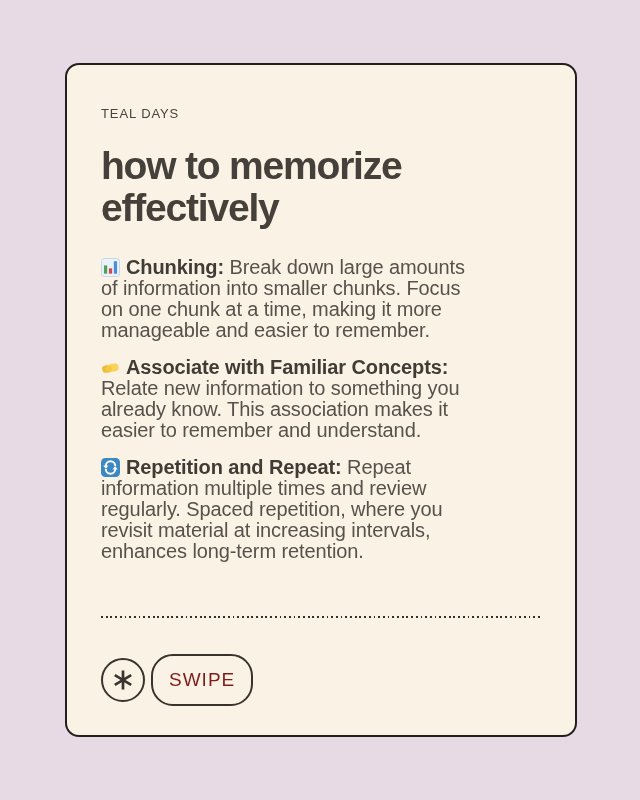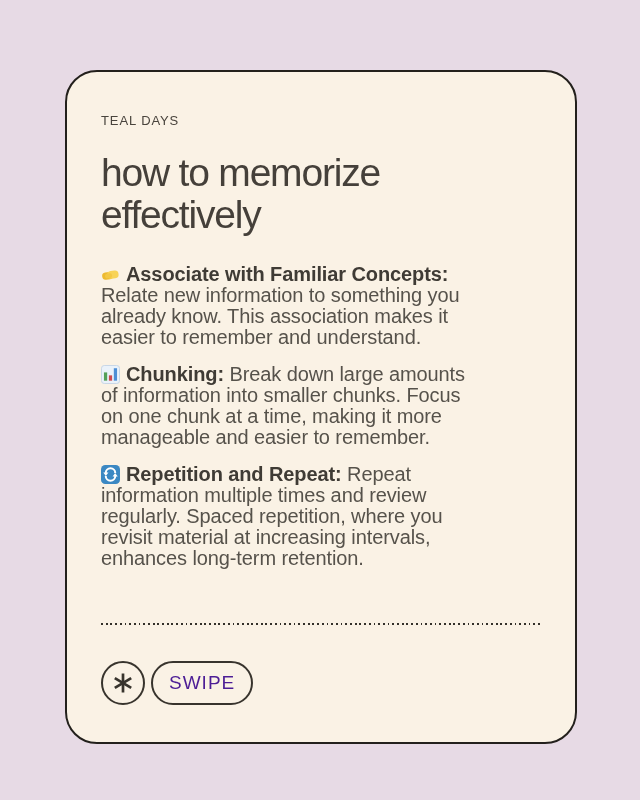--- a/index.html
+++ b/index.html
@@ -3,35 +3,35 @@
 <meta charset="utf-8">
 <style>
   html,body{margin:0;padding:0;}
   body{
     width:640px;height:800px;
     background:var(--page-bg,#E7DAE5);
     font-family:"Liberation Sans",sans-serif;
     position:relative;overflow:hidden;
   }
   .card{
-    position:absolute;left:65px;top:70px;
+    position:absolute;left:65px;top:63px;
     width:512px;height:674px;box-sizing:border-box;
     background:var(--card-bg,#FAF2E5);
     border:2.5px solid var(--border-color,#23201C);
-    border-radius:32px;
+    border-radius:14px;
     padding:41px 34px 0 34px;
   }
   .brand{
     font-size:13px;letter-spacing:0.9px;
     color:#49443D;
   }
   .title{
     margin:24px 0 0 0;
     font-size:39px;line-height:42px;letter-spacing:-1.2px;
-    font-weight:400;color:var(--heading-color,#45403A);
+    font-weight:700;color:var(--heading-color,#45403A);
     width:392px;
   }
   .sections{margin-top:28px;width:384px;}
   .section{
     margin:0 0 16px 0;
     font-size:20px;line-height:21px;letter-spacing:-0.1px;
     color:var(--body-color,#56524B);
   }
   .section .lead{color:var(--bold-color,#3F3B35);font-weight:bold;}
   .emoji{
@@ -47,59 +47,59 @@
     margin-top:36px;
     display:flex;align-items:center;gap:6px;
   }
   .badge{
     width:44px;height:44px;box-sizing:border-box;
     border:2px solid #38342D;border-radius:50%;
     display:flex;align-items:center;justify-content:center;
     background:transparent;
   }
   .pill{
-    height:44px;box-sizing:border-box;
+    height:52px;box-sizing:border-box;
     border:2px solid #38342D;border-radius:22px;
     display:flex;align-items:center;justify-content:center;
     padding:4px 16px;
-    font-size:19px;letter-spacing:1px;color:#4c1d95;
+    font-size:19px;letter-spacing:1px;color:#7f1d1d;
     cursor:pointer;background:transparent;
   }
 </style>
 </head>
 <body>
 
 <div class="page">
   <div class="card">
 
     <div class="brand">TEAL DAYS</div>
 
     <h1 class="title">how to memorize effectively</h1>
 
     <div class="sections">
 
       <p class="section">
         <span class="emoji"><svg viewBox="0 0 20 20" xmlns="http://www.w3.org/2000/svg">
+          <rect x="0.5" y="0.5" width="19" height="19" rx="3" fill="#EAF2FA" stroke="#C5D5E6" stroke-width="1"></rect>
+          <rect x="3.1" y="7.8" width="3.4" height="8.7" fill="#53A058"></rect>
+          <rect x="8.3" y="10.9" width="3.4" height="5.6" fill="#CE4B51"></rect>
+          <rect x="13.5" y="3.4" width="3.4" height="13.1" fill="#4D8FD6"></rect>
+        </svg></span><b class="lead">Chunking:</b>
+        <span>Break down large amounts of information into smaller chunks. Focus on one chunk at a time, making it more manageable and easier to remember.</span>
+      </p>
+
+      <p class="section">
+        <span class="emoji"><svg viewBox="0 0 20 20" xmlns="http://www.w3.org/2000/svg">
           <g transform="rotate(-8 10 11)">
             <rect x="1.2" y="7.2" width="11.5" height="7.6" rx="3.6" fill="#EDBA30"></rect>
             <rect x="6.8" y="6.4" width="11.8" height="8.2" rx="3.9" fill="#F8D357"></rect>
             <rect x="4.2" y="8.6" width="7.5" height="5" rx="2.4" fill="#F3C743"></rect>
           </g>
         </svg></span><b class="lead">Associate with Familiar Concepts:</b>
         <span>Relate new information to something you already know. This association makes it easier to remember and understand.</span>
-      </p>
-
-      <p class="section">
-        <span class="emoji"><svg viewBox="0 0 20 20" xmlns="http://www.w3.org/2000/svg">
-          <rect x="0.5" y="0.5" width="19" height="19" rx="3" fill="#EAF2FA" stroke="#C5D5E6" stroke-width="1"></rect>
-          <rect x="3.1" y="7.8" width="3.4" height="8.7" fill="#53A058"></rect>
-          <rect x="8.3" y="10.9" width="3.4" height="5.6" fill="#CE4B51"></rect>
-          <rect x="13.5" y="3.4" width="3.4" height="13.1" fill="#4D8FD6"></rect>
-        </svg></span><b class="lead">Chunking:</b>
-        <span>Break down large amounts of information into smaller chunks. Focus on one chunk at a time, making it more manageable and easier to remember.</span>
       </p>
 
       <p class="section">
         <span class="emoji"><svg viewBox="0 0 20 20" xmlns="http://www.w3.org/2000/svg">
           <rect width="20" height="20" rx="4.5" fill="#3B88C3"></rect>
           <path d="M15 8.5 A5 5 0 0 0 5 8.5" stroke="#FFFFFF" stroke-width="2.1" fill="none"></path>
           <path d="M2.4 7.9 L7.8 7.9 L5.1 11.6 Z" fill="#FFFFFF"></path>
           <path d="M5 11.5 A5 5 0 0 0 15 11.5" stroke="#FFFFFF" stroke-width="2.1" fill="none"></path>
           <path d="M12.2 12.1 L17.6 12.1 L14.9 8.4 Z" fill="#FFFFFF"></path>
         </svg></span><b class="lead">Repetition and Repeat:</b>

